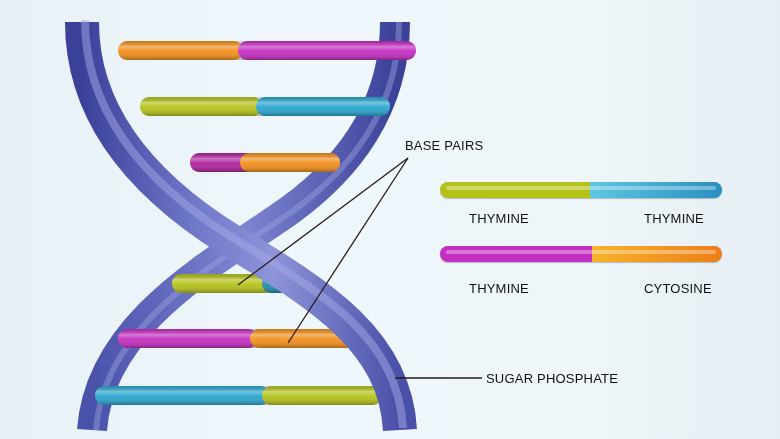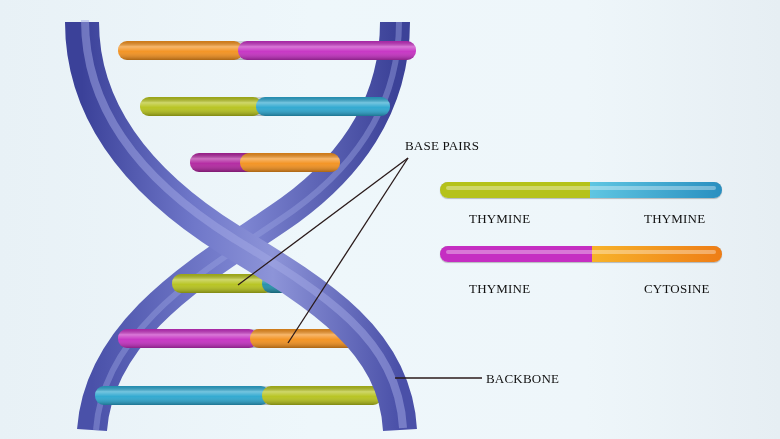--- a/index.html
+++ b/index.html
@@ -5,21 +5,21 @@
   html, body { margin:0; padding:0; }
   body {
     width:780px; height:439px; overflow:hidden;
     background: linear-gradient(90deg, #e8f1f6 0%, #eef7fb 40%, #eef6fa 75%, #e6eef3 100%);
     position:relative;
     font-family: "DejaVu Serif", "Liberation Serif", serif;
   }
   svg.main { position:absolute; left:0; top:0; }
   .label {
     position:absolute; color:#111; font-size:13px; letter-spacing:0.2px;
-    white-space:nowrap; font-family: Liberation Serif, serif;
+    white-space:nowrap; font-family: Liberation Sans, sans-serif;
   }
   .legend-bar {
     position:absolute; height:16px; border-radius:8px;
     box-shadow: 0 1px 2px rgba(0,0,0,0.35) inset, 0 1px 1px rgba(0,0,0,0.25);
     overflow:hidden;
   }
   .legend-bar .half { position:absolute; top:0; bottom:0; }
   .legend-bar .shine {
     position:absolute; left:6px; right:6px; top:4px; height:4px; border-radius:2px;
     background: rgba(255,255,255,0.35);
@@ -101,21 +101,21 @@
   <g stroke="#2a1a1a" stroke-width="1.3">
     <line x1="408" y1="158" x2="238" y2="285"></line>
     <line x1="408" y1="158" x2="288" y2="343"></line>
   </g>
   <line x1="395" y1="378" x2="482" y2="378" stroke="#2a1a1a" stroke-width="1.5"></line>
 </svg>
 
 <div class="label" style="left:405px; top:138px;">BASE PAIRS</div>
 
 <div class="label" style="left:486px; top:369px; text-align:center; line-height:19px;">
-  <div>BACKBONE</div>
+  <div>SUGAR PHOSPHATE</div>
 </div>
 
 <div>
   <div class="legend-bar" style="left:440px; top:182px; width:282px;">
     <div class="half" style="left:0; width:150px; background:#b5c21a;"></div>
     <div class="half" style="left:150px; right:0; background:linear-gradient(90deg,#5fc6e2,#2a8fc0);"></div>
     <div class="shine"></div>
   </div>
   <div class="label" style="left:469px; top:211px;">THYMINE</div>
   <div class="label" style="left:644px; top:211px;">THYMINE</div>

